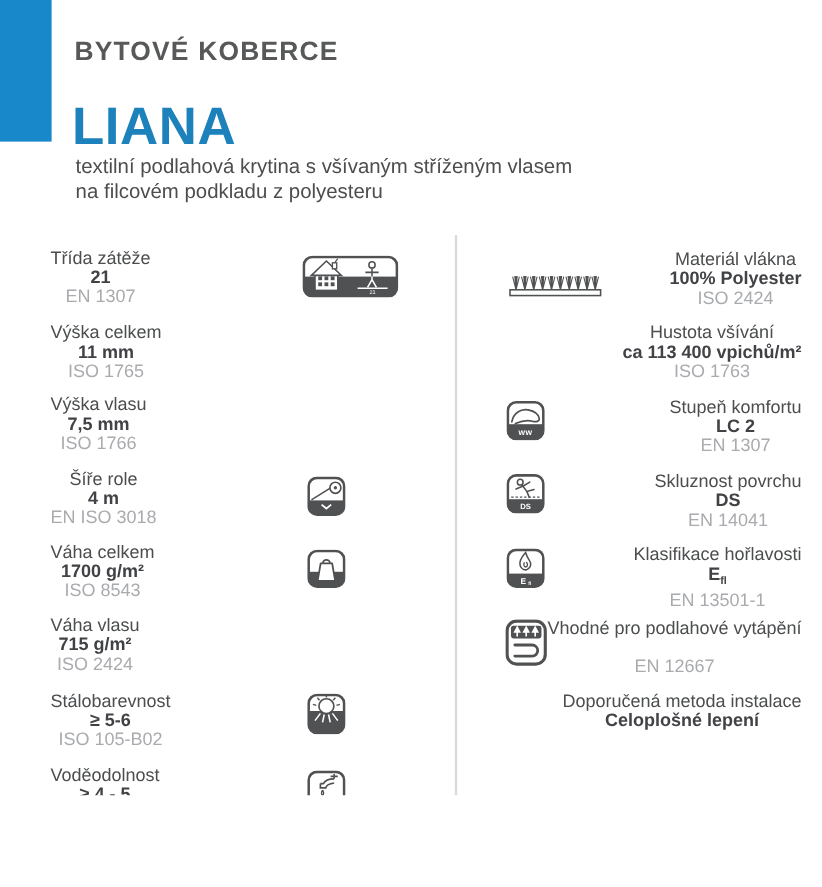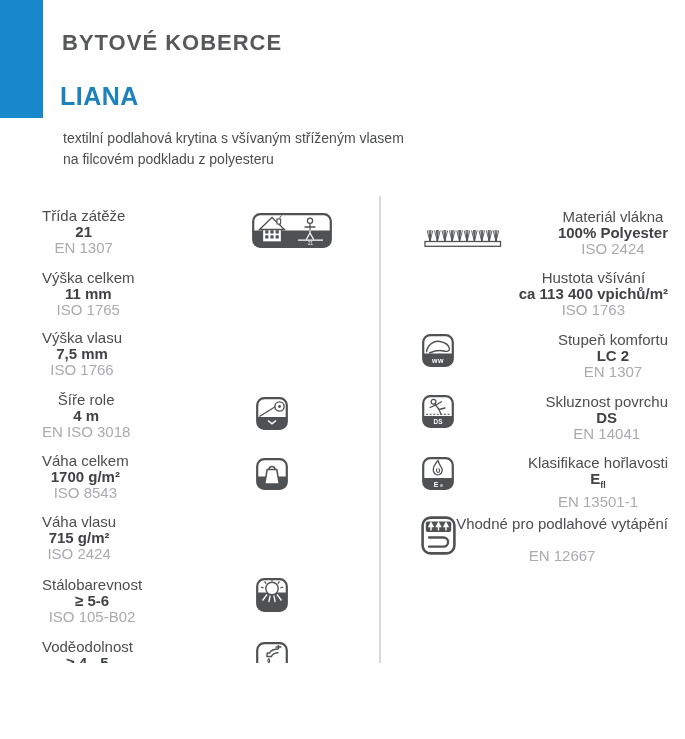--- a/index.html
+++ b/index.html
@@ -1,23 +1,23 @@
 <!DOCTYPE html>
 <html><head>
 <meta charset="utf-8">
 <style>
   html,body{margin:0;padding:0;background:#ffffff;}
   .page{position:relative;width:685px;height:663px;background:#fff;overflow:hidden;
         font-family:"Liberation Sans","DejaVu Sans",sans-serif;}
   .accent-block{position:absolute;left:0;top:0;width:43px;height:118px;background:#1888cb;}
   .category{position:absolute;left:62px;top:30px;font-size:22px;font-weight:600;
             letter-spacing:1px;color:#57585a;}
-  .product{position:absolute;left:60px;top:84px;font-size:25px;font-weight:bold;
+  .product{position:absolute;left:60px;top:84px;font-size:44px;font-weight:bold;
            letter-spacing:0.5px;color:#1d82bb;line-height:1;}
-  .subtitle{position:absolute;left:63px;top:128px;font-size:14px;color:#4b4d4f;
+  .subtitle{position:absolute;left:63px;top:128px;font-size:17px;color:#4b4d4f;
             line-height:21px;white-space:pre-line;}
   .divider{position:absolute;left:379px;top:196px;width:2px;height:543px;background:#d8d9da;}
   .spec{position:absolute;font-size:15px;line-height:15.8px;color:#4b4d4f;}
   .spec .lbl{display:block;}
   .spec .val{display:block;font-weight:bold;color:#404245;min-height:15.8px;}
   .spec .std{display:block;color:#a9abae;}
   .spec.left{left:42px;text-align:center;}
   .spec.right{right:17px;text-align:center;}
   .val sub{font-size:9px;font-weight:bold;}
   .ico{position:absolute;}
@@ -98,20 +98,25 @@
   </div>
   <div class="spec right" style="top:455px">
     <span class="lbl">Klasifikace hořlavosti</span>
     <span class="val"><span>E</span><sub>fl</sub></span>
     <span class="std">EN 13501-1</span>
   </div>
   <div class="spec right" style="top:516px">
     <span class="lbl">Vhodné pro podlahové vytápění</span>
     <span class="val"></span>
     <span class="std">EN 12667</span>
+  </div>
+  <div class="spec right" style="top:577px">
+    <span class="lbl">Doporučená metoda instalace</span>
+    <span class="val">Celoplošné lepení</span>
+    <span class="std"></span>
   </div>
 
   <div class="ico" style="left:252px;top:213px">
     <svg width="80" height="35" viewBox="0 0 80 35">
       <defs>
         <clipPath id="c21a">
             <rect x="1.2" y="1.2" width="77.6" height="32.6" rx="7"></rect>
           </clipPath>
         <clipPath id="c21t">
             <rect x="0" y="0" width="80" height="17.5"></rect>

